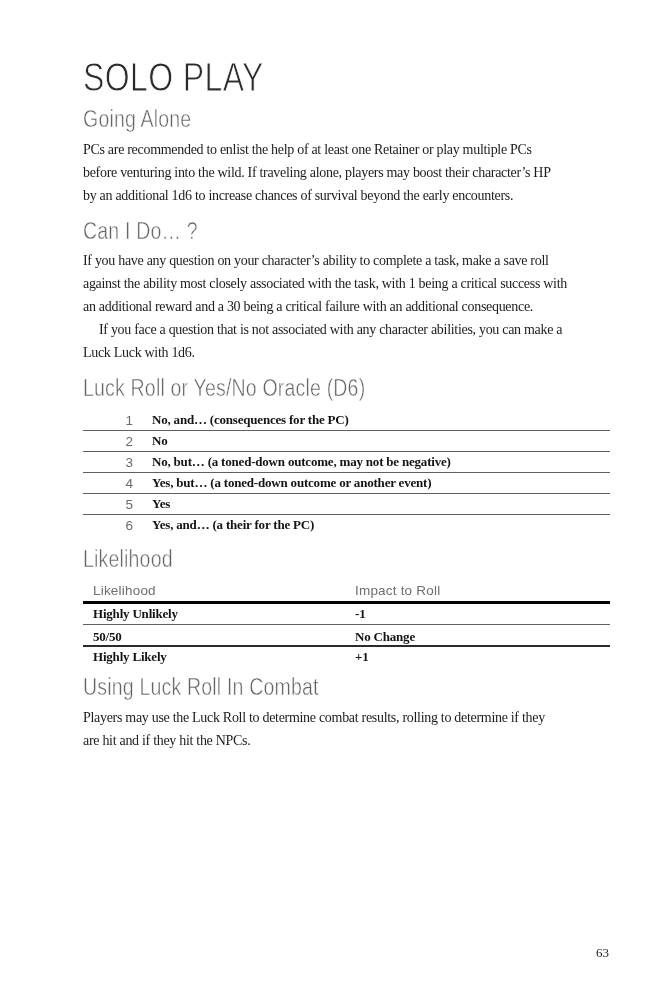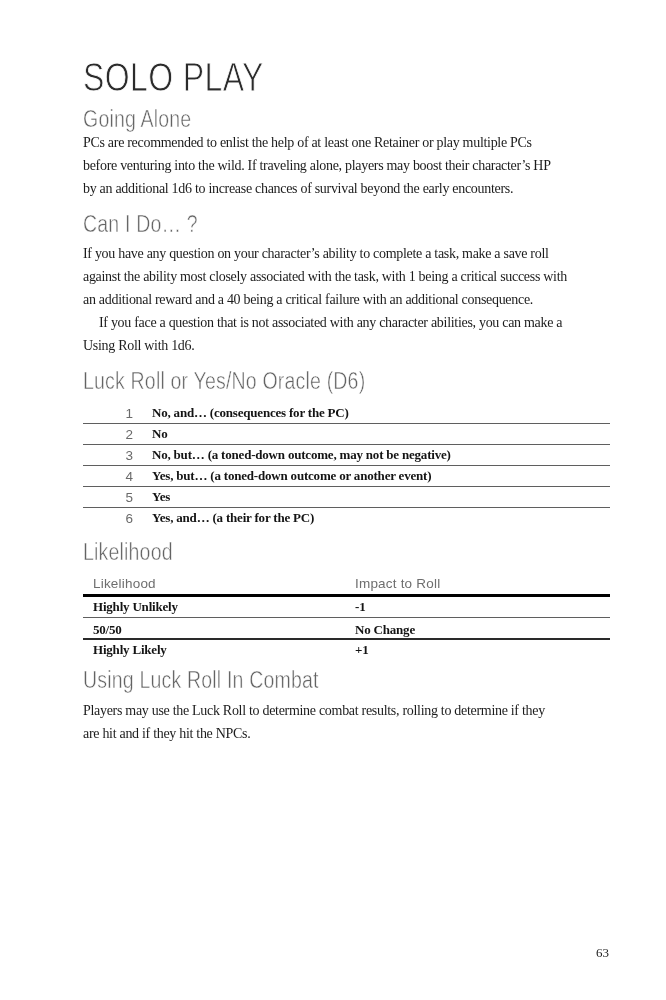--- a/index.html
+++ b/index.html
@@ -50,21 +50,21 @@
   .h-likelihood{margin-top:13px;}
   .h-combat{margin-top:9px;}
   
   .para{
     font-size:14px;
     line-height:23px;
     letter-spacing:-0.3px;
     color:#1c1c1c;
     margin:0;
   }
-  .p1{}
+  .p1{margin-top:7px;}
   .p2a{margin-top:6px;}
   .p2b{margin-top:0;}
   .p3{margin-top:7px;}
   .para .line{white-space:nowrap;}
   .indented div:first-of-type{padding-left:16px;}
   
   .tbl{width:527px;}
   .t1{margin-top:10px;}
   .t2{margin-top:11px;}
   .tbl-header{
@@ -140,26 +140,26 @@
     <div class="line">PCs are recommended to enlist the help of at least one Retainer or play multiple PCs</div>
         <div class="line">before venturing into the wild. If traveling alone, players may boost their character’s HP</div>
         <div class="line">by an additional 1d6 to increase chances of survival beyond the early encounters.</div>
       </div>
 
     <h2 class="sec-h h-cando">Can I Do… ?</h2>
     <div class="para p2a">
 
     <div class="line">If you have any question on your character’s ability to complete a task, make a save roll</div>
         <div class="line">against the ability most closely associated with the task, with 1 being a critical success with</div>
-        <div class="line">an additional reward and a 40 being a critical failure with an additional consequence.</div>
+        <div class="line">an additional reward and a 30 being a critical failure with an additional consequence.</div>
       </div>
     <div class="para p2b indented">
 
     <div class="line">If you face a question that is not associated with any character abilities, you can make a</div>
-        <div class="line">Using Roll with 1d6.</div>
+        <div class="line">Luck Luck with 1d6.</div>
       </div>
 
     <h2 class="sec-h h-oracle">Luck Roll or Yes/No Oracle (D6)</h2>
     <div class="tbl t1">
       <div class="rows-wrap">
 
           <div class="trow">
             <span class="col-roll roll-num">1</span>
             <span class="col-result">No, and… (consequences for the PC)</span>
           </div>

